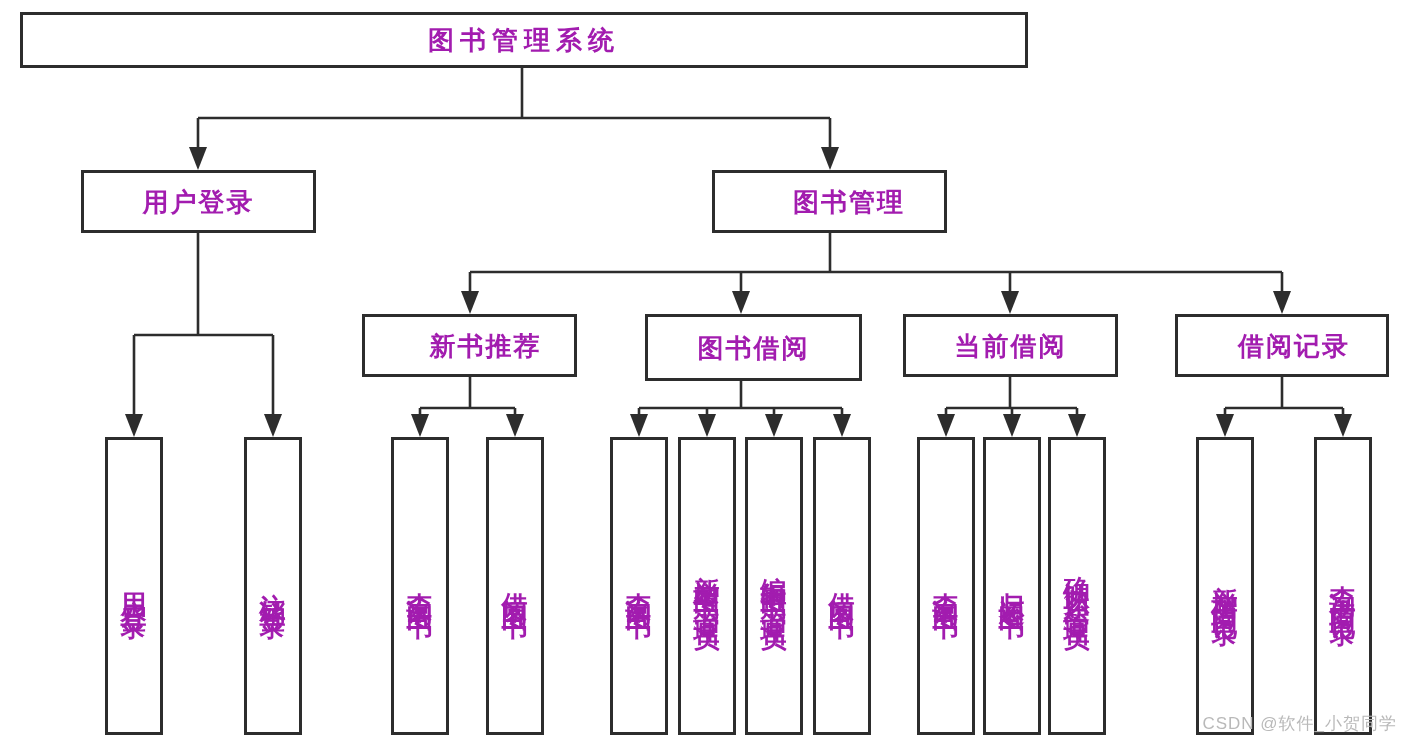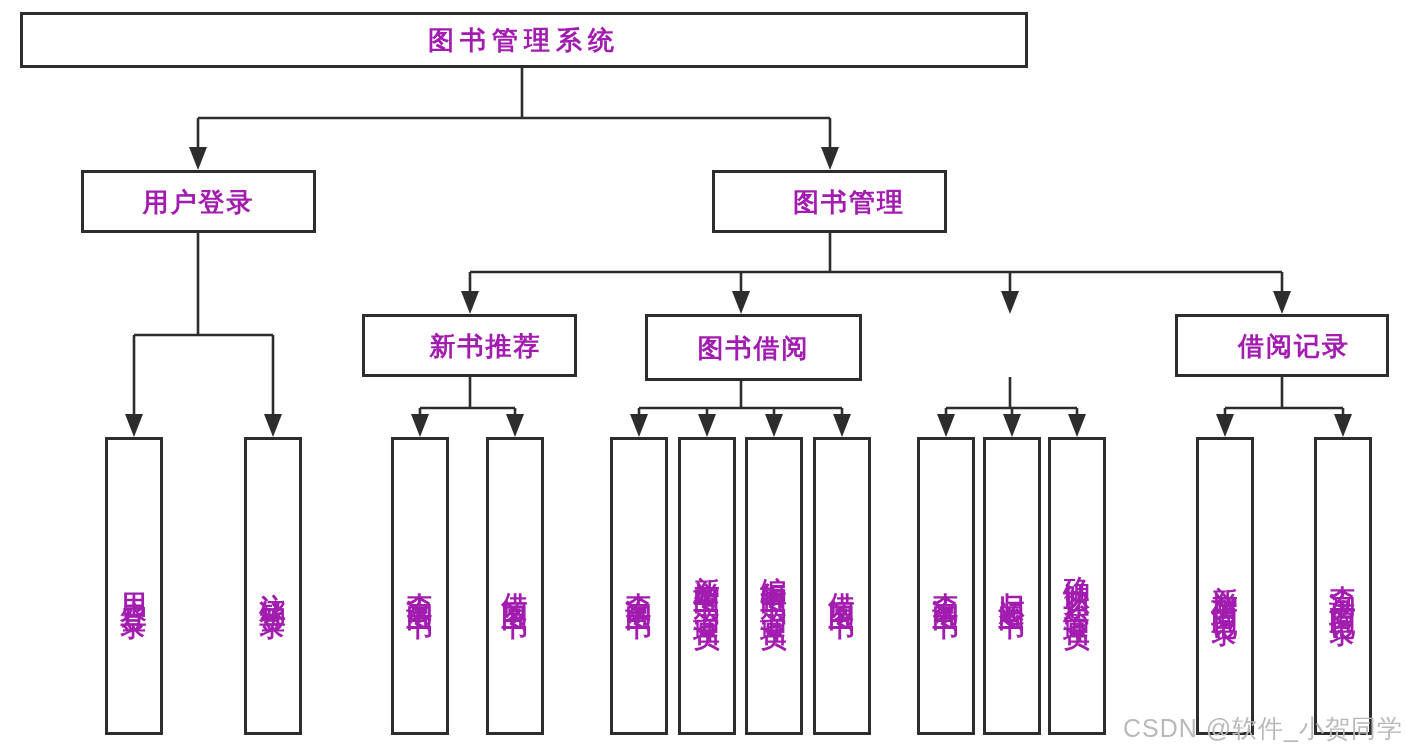--- a/index.html
+++ b/index.html
@@ -43,23 +43,23 @@
     letter-spacing: 2px;
   }
   .vbox {
     writing-mode: vertical-rl;
     text-orientation: mixed;
     letter-spacing: 7px;
     white-space: normal;
   }
   .watermark {
     position: absolute;
-    right: 2px;
+    right: 8px;
     top: 712px;
-    font-size: 25px;
+    font-size: 17px;
     letter-spacing: 1px;
     color: #b9b9b9;
   }
 </style>
 </head>
 <body>
 
 <div class="stage">
 
   <svg class="wires" viewBox="0 0 1405 747" aria-hidden="true">
@@ -128,20 +128,21 @@
     </g>
   </svg>
 
   <div class="box root" style="left:20px; top:12px; width:1008px; height:56px;">图书管理系统</div>
 
   <div class="box h2" style="left:81px; top:170px; width:235px; height:63px;">用户登录</div>
   <div class="box h2" style="left:712px; top:170px; width:235px; height:63px;padding-left:39px;">图书管理</div>
 
   <div class="box h3" style="left:362px; top:314px; width:215px; height:63px;padding-left:32px;">新书推荐</div>
   <div class="box h3" style="left:633px; top:314px; width:217px; height:67px;margin-left:12px;">图书借阅</div>
+  <div class="box h3" style="left:903px; top:314px; width:215px; height:63px;">当前借阅</div>
   <div class="box h3" style="left:1175px; top:314px; width:214px; height:63px;padding-left:24px;">借阅记录</div>
 
   <div class="box vbox" style="left:105px; top:437px; width:58px; height:298px;">用户登录</div>
   <div class="box vbox" style="left:244px; top:437px; width:58px; height:298px;">注销登录</div>
 
   <div class="box vbox" style="left:391px; top:437px; width:58px; height:298px;">查询图书</div>
   <div class="box vbox" style="left:486px; top:437px; width:58px; height:298px;">借阅图书</div>
 
   <div class="box vbox" style="left:610px; top:437px; width:58px; height:298px;">查询图书</div>
   <div class="box vbox" style="left:678px; top:437px; width:58px; height:298px;">新增图书（管理员）</div>

